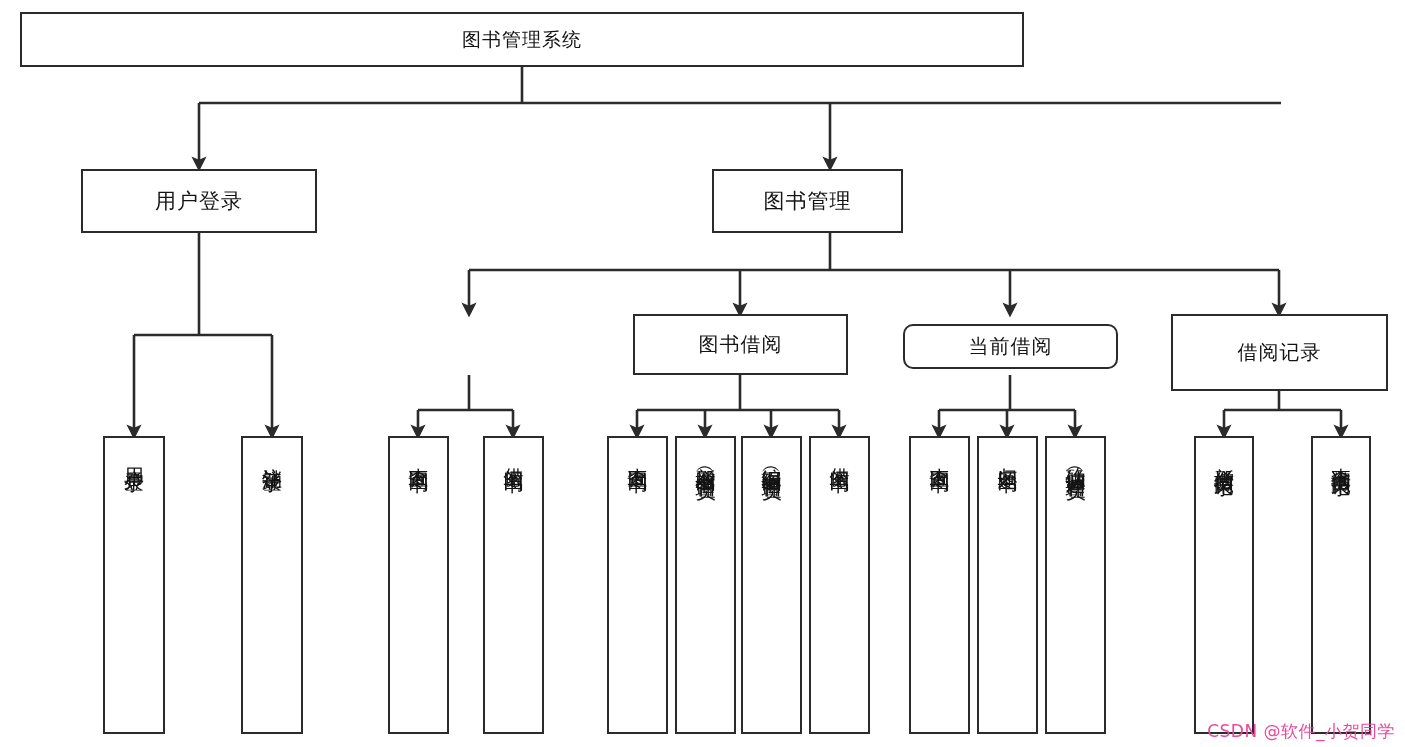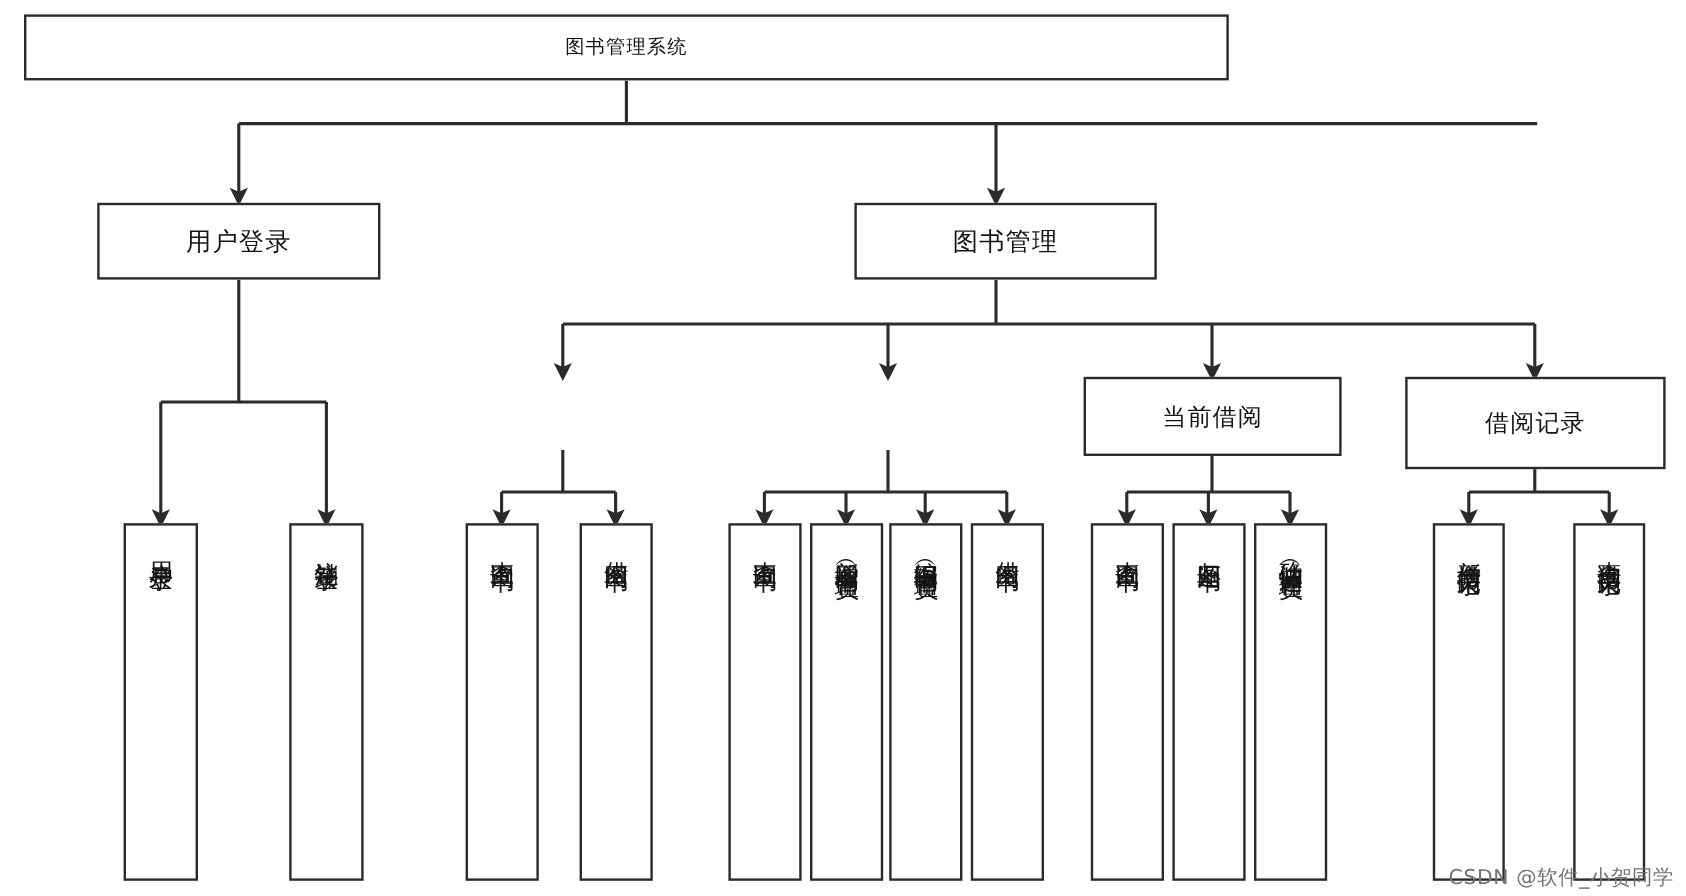--- a/index.html
+++ b/index.html
@@ -26,21 +26,21 @@
     box-sizing:border-box;
     background:#ffffff;
     border:2px solid #2b2b2b;
     display:flex;
     align-items:center;
     justify-content:center;
     color:#141414;
     z-index:2;
   }
   .node.root{
-    font-size:16px;
+    font-size:19px;
     letter-spacing:1px;
   }
   .node.lvl2{
     font-size:21px;
     letter-spacing:1px;
   }
   .node.lvl3{
     font-size:20px;
     letter-spacing:1px;
   }
@@ -56,21 +56,21 @@
     text-orientation:upright;
     line-height:1.06;
     white-space:nowrap;
     display:block;
   }
   .watermark{
     position:absolute;
     right:10px;
     bottom:4px;
     font-size:17px;
-    color:#737373;
+    color:#ec4899;
     letter-spacing:0.5px;
     z-index:5;
     white-space:nowrap;
   }
 </style>
 </head>
 <body>
 
 <div id="canvas">
 
@@ -131,27 +131,30 @@
   </svg>
 
   <div class="node root" style="left:20px;top:12px;width:1004px;height:55px;">
     <span>图书管理系统</span>
   </div>
 
   <div class="node lvl2" style="left:81px;top:169px;width:236px;height:64px;">
     <span>用户登录</span>
   </div>
 
-  <div class="node lvl2" style="left:712px;top:169px;width:252px;height:64px;">
+  <div class="node lvl2" style="left:712px;top:169px;width:191px;height:64px;">
     <span>图书管理</span>
   </div>
 
 
-
-  <div class="node lvl3" style="left:903px;top:314px;width:215px;height:66px;">
+  <div class="node lvl3" style="left:633px;top:314px;width:215px;height:61px;">
+    <span>图书借阅</span>
+  </div>
+
+  <div class="node lvl3" style="left:903px;top:324px;width:215px;height:45px;border-radius:10px;">
     <span>当前借阅</span>
   </div>
 
   <div class="node lvl3" style="left:1171px;top:314px;width:217px;height:77px;">
     <span>借阅记录</span>
   </div>
 
   <div class="node leaf" style="left:103px;top:436px;width:62px;height:298px;">
     <span class="vtext">用户登录</span>
   </div>

